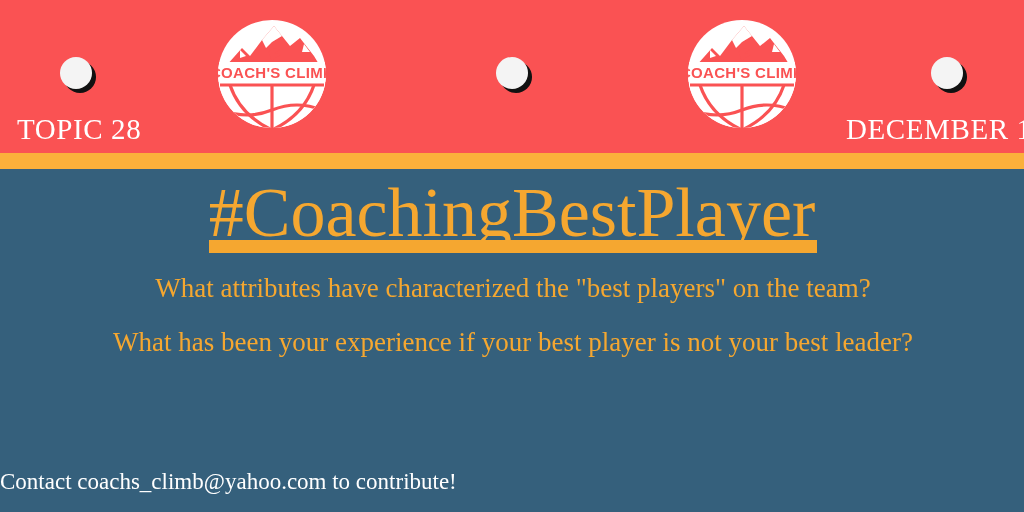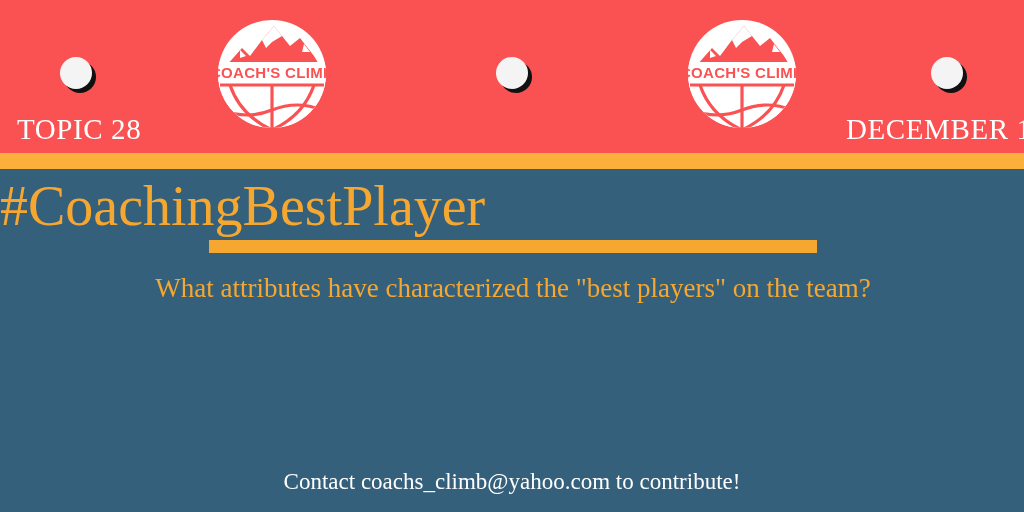--- a/index.html
+++ b/index.html
@@ -78,23 +78,23 @@
   .logo-left  { left: 216px; }
   .logo-right { left: 686px; }
   .logo svg { display: block; width: 112px; height: 112px; }
 
   
   .title {
     position: absolute;
     left: 0;
     top: 178px;
     width: 1024px;
-    text-align: left;
+    text-align: center;
     color: #f5a730;
-    font-size: 56px;
+    font-size: 70px;
     line-height: 1;
     white-space: nowrap;
   }
   .title-rule {
     position: absolute;
     left: 209px;
     top: 240px;
     width: 608px;
     height: 13px;
     background: #f5a730;
@@ -114,21 +114,21 @@
     line-height: 54px;
     white-space: nowrap;
   }
 
   
   .contact {
     position: absolute;
     left: 0;
     top: 470px;
     width: 1024px;
-    text-align: center;
+    text-align: left;
     color: #ffffff;
     font-size: 23px;
     line-height: 1;
     white-space: nowrap;
   }
 </style>
 </head>
 <body>
 
 <div id="poster">
@@ -202,17 +202,18 @@
   </div>
 
   <div class="hdr-label hdr-topic">TOPIC 28</div>
   <div class="hdr-label hdr-date">DECEMBER 1</div>
 
   <div class="title">#CoachingBestPlayer</div>
   <div class="title-rule"></div>
 
   <div class="questions">
     <div class="q-line">What attributes have characterized the "best players" on the team?</div>
+    <div class="q-line">What has been your experience if your best player is not your best leader?</div>
   </div>
 
   <div class="contact">Contact coachs_climb@yahoo.com to contribute!</div>
 
 </div>
 
 </body></html>

